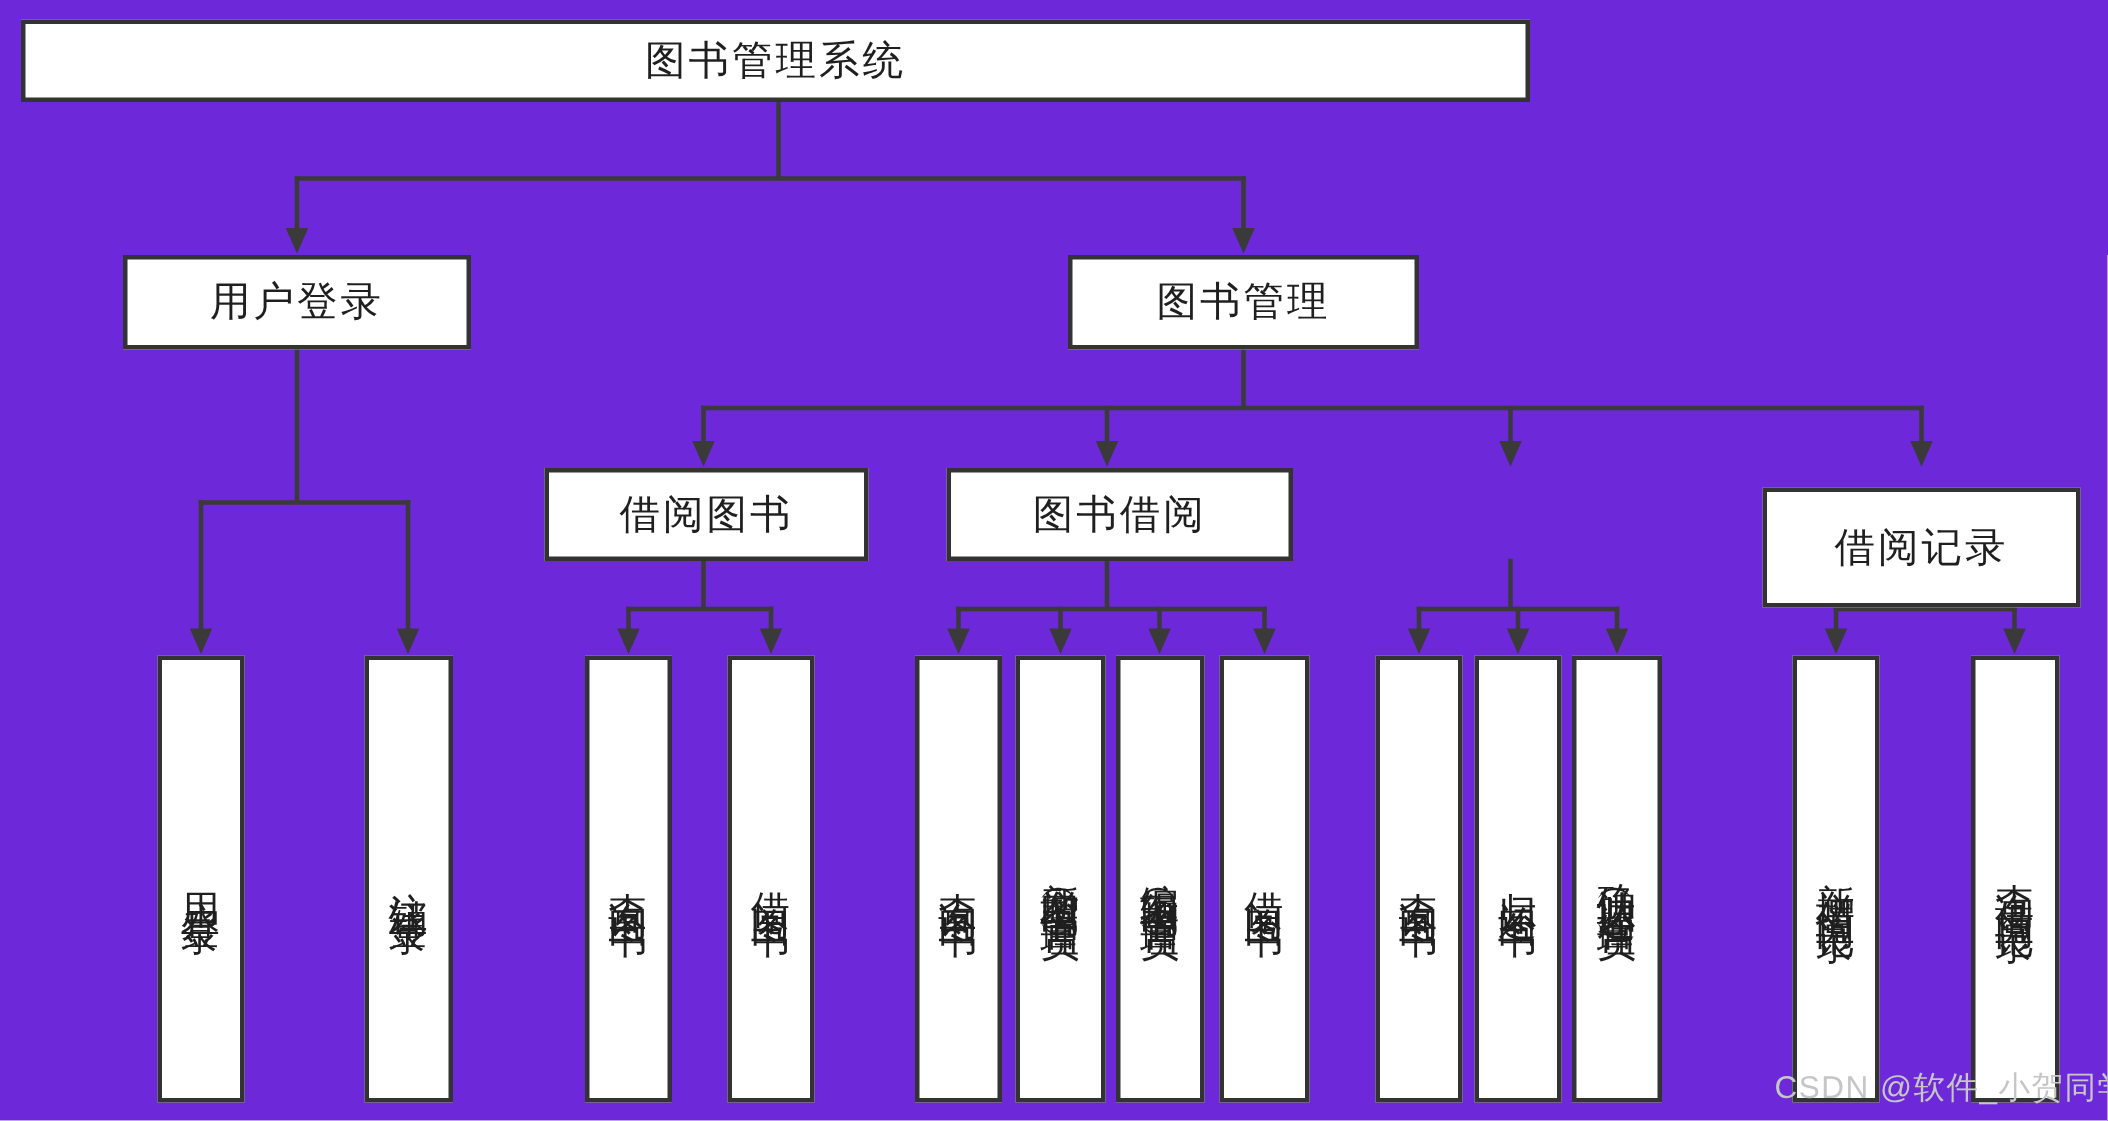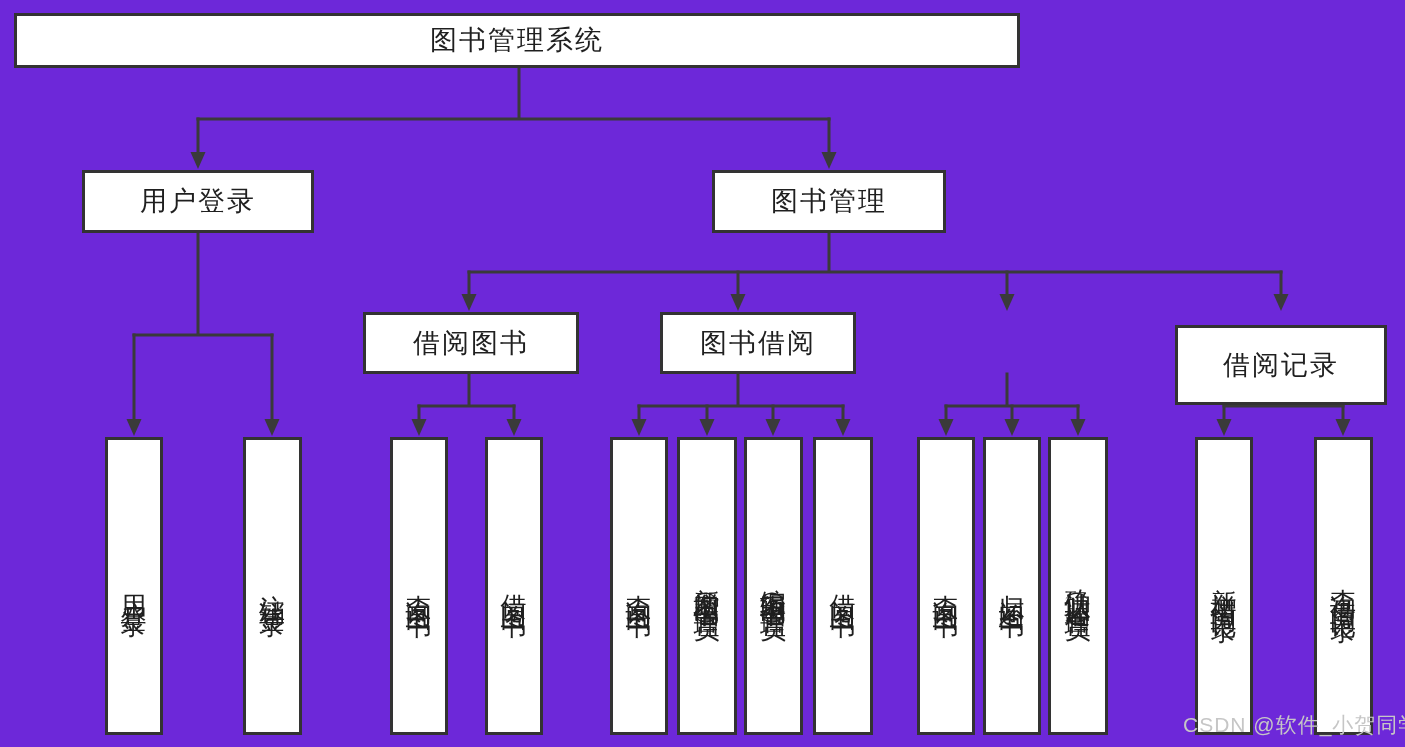--- a/index.html
+++ b/index.html
@@ -87,21 +87,21 @@
       <polygon points="1335.5,419 1350.5,419 1343,436"></polygon>
     </g>
   </svg>
 
   <div class="node" style="left:14px;top:13px;width:1006px;height:55px">图书管理系统</div>
 
   <div class="node" style="left:82px;top:170px;width:232px;height:63px">用户登录</div>
   <div class="node" style="left:712px;top:170px;width:234px;height:63px">图书管理</div>
 
   <div class="node" style="left:363px;top:312px;width:216px;height:62px">借阅图书</div>
-  <div class="node" style="left:660px;top:312px;width:196px;height:62px">图书借阅</div>
+  <div class="node" style="left:631px;top:312px;width:231px;height:62px">图书借阅</div>
   <div class="node" style="left:1175px;top:325px;width:212px;height:80px">借阅记录</div>
 
   <div class="leaf" style="left:105px;width:58px">
     <span class="vtext">用户登录</span>
   </div>
   <div class="leaf" style="left:243px;width:59px">
     <span class="vtext">注销登录</span>
   </div>
 
   <div class="leaf" style="left:390px;width:58px">

